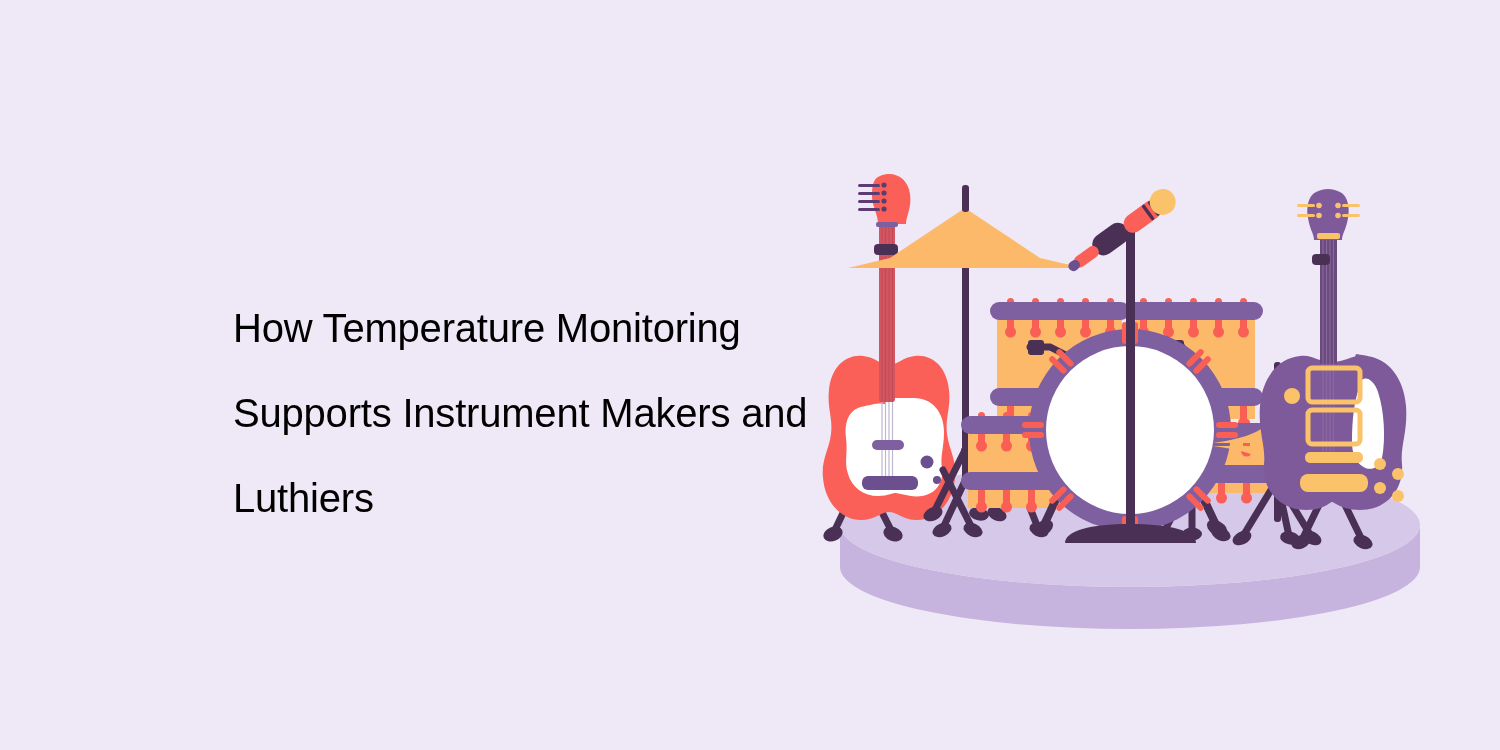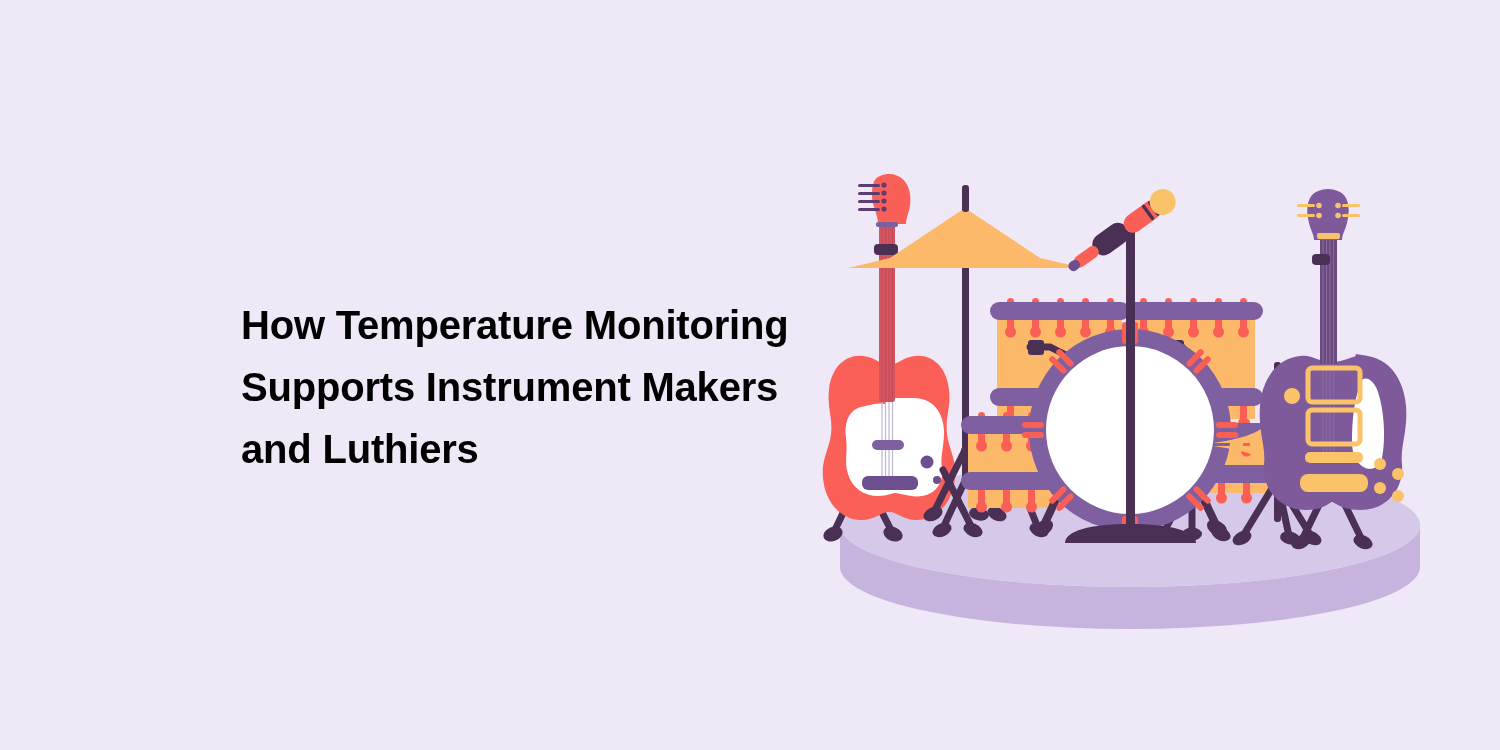--- a/index.html
+++ b/index.html
@@ -19,25 +19,25 @@
     background: #EFE8F6;
     display: block;
   }
   #text-block {
     position: absolute;
     left: 233px;
     top: 286px;
     width: 600px;
   }
   #hero-title {
-    margin: 8px;
+    margin: 0;
     font-family: "Liberation Sans", sans-serif;
     font-size: 40px;
-    line-height: 62px;
-    font-weight: 700;
+    line-height: 85px;
+    font-weight: 400;
     letter-spacing: -0.2px;
     color: #000000;
     white-space: pre-line;
   }
   #illustration {
     position: absolute;
     left: 800px;
     top: 140px;
     width: 660px;
     height: 490px;

